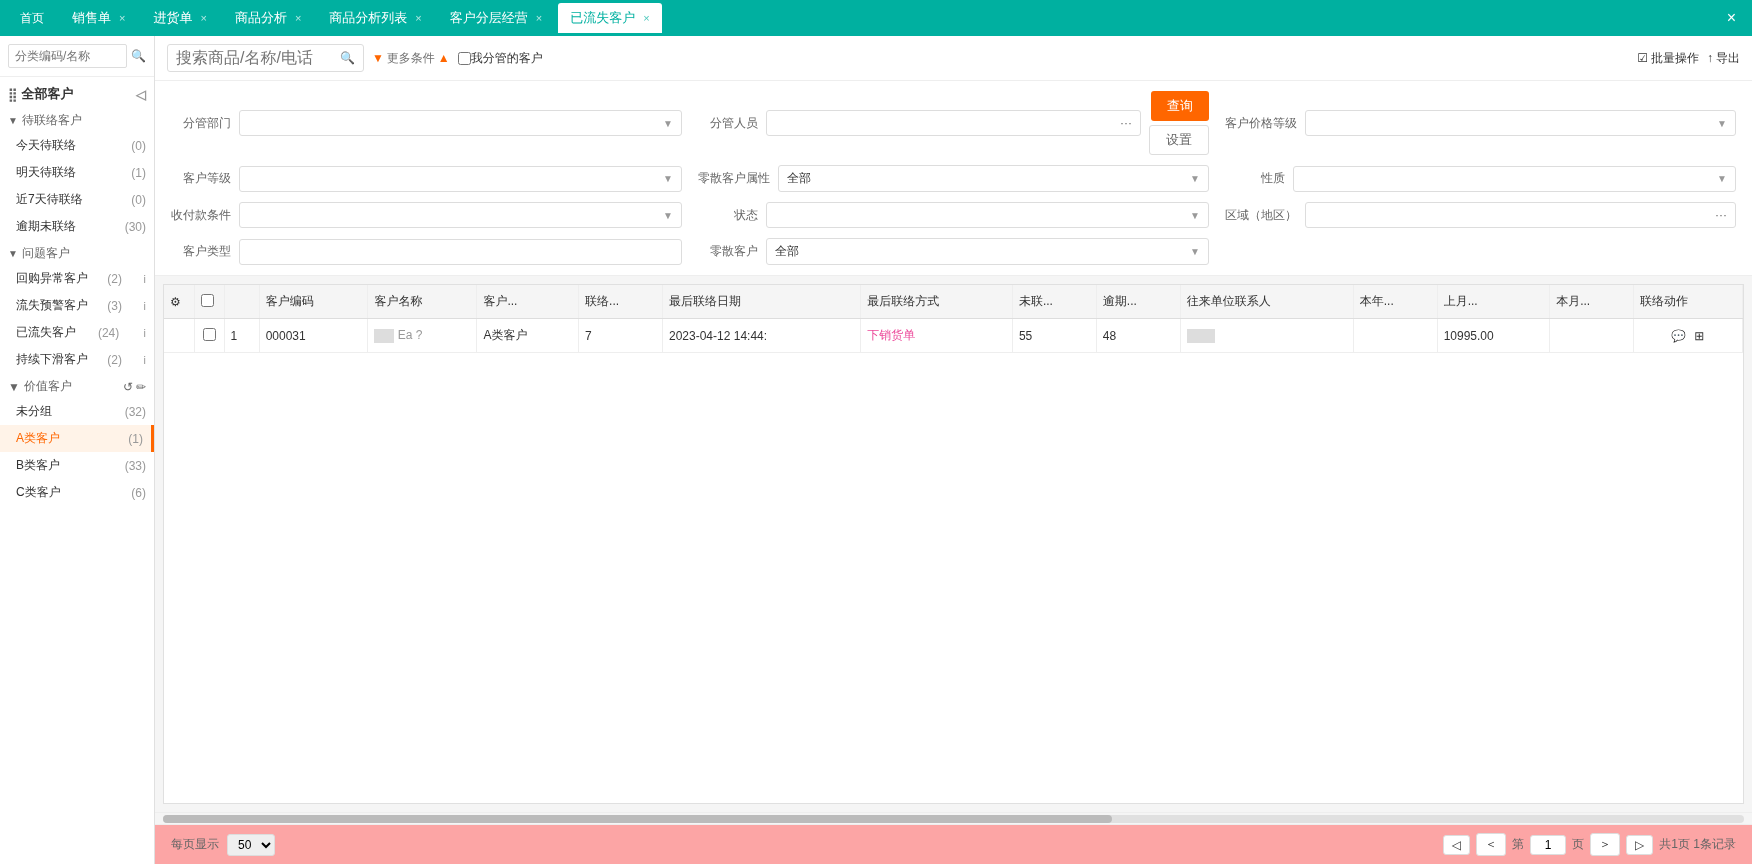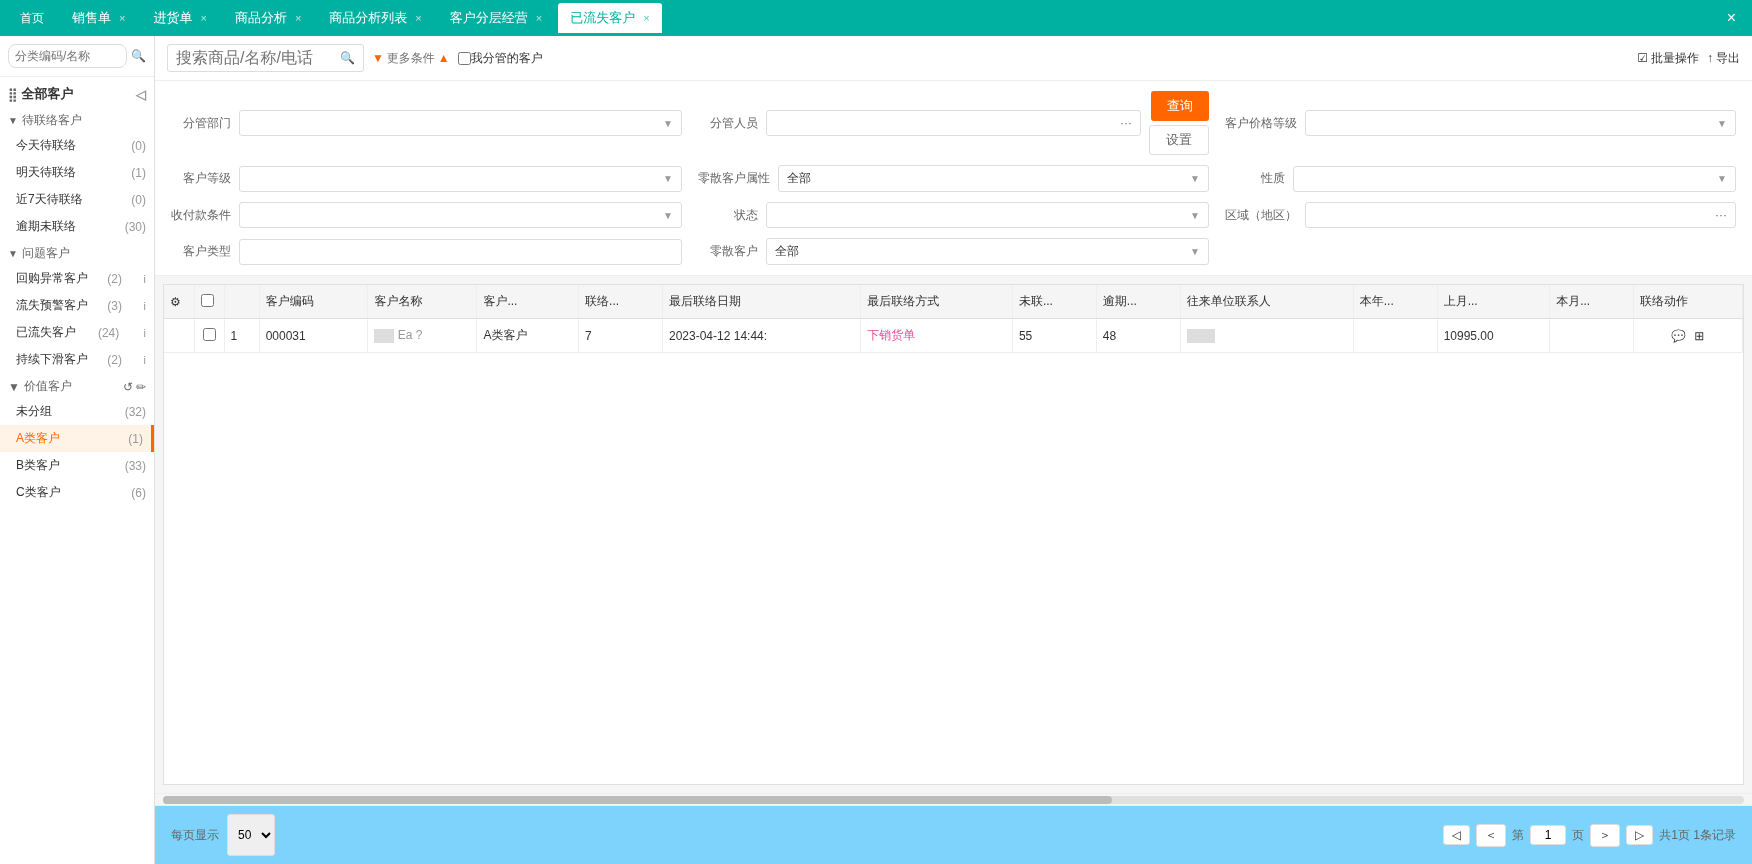--- a/index.html
+++ b/index.html
@@ -12,21 +12,21 @@
     .nav-tab .close-x { font-size: 11px; margin-left: 4px; opacity: 0.7; }
     .top-nav-home { color: #fff; padding: 6px 12px; font-size: 12px; cursor: pointer; }
     .top-nav-close { margin-left: auto; color: #fff; font-size: 16px; cursor: pointer; padding: 4px 8px; }
     
     
     .main-layout { display: flex; height: calc(864px - 36px); }
     
     
     .sidebar { width: 155px; background: #fff; border-right: 1px solid #e0e0e0; display: flex; flex-direction: column; overflow-y: auto; flex-shrink: 0; }
     .sidebar-search { padding: 8px; border-bottom: 1px solid #eee; display: flex; align-items: center; }
-    .sidebar-search input { border: 1px solid #ddd; border-radius: 8px; padding: 4px 6px; font-size: 12px; width: 100%; outline: none; }
+    .sidebar-search input { border: 1px solid #ddd; border-radius: 2px; padding: 4px 6px; font-size: 12px; width: 100%; outline: none; }
     .sidebar-search .search-icon { color: #999; margin-left: 4px; cursor: pointer; }
     .sidebar-section-header { display: flex; align-items: center; padding: 8px 8px 4px 8px; font-weight: bold; font-size: 13px; color: #333; }
     .sidebar-section-header .collapse-icon { margin-left: auto; cursor: pointer; color: #999; }
     .sidebar-group-label { padding: 5px 8px 3px 8px; font-size: 12px; color: #666; display: flex; align-items: center; gap: 4px; }
     .sidebar-group-label .tri { font-size: 10px; }
     .sidebar-item { padding: 5px 8px 5px 16px; font-size: 12px; color: #333; cursor: pointer; display: flex; align-items: center; justify-content: space-between; }
     .sidebar-item.active { background: #fff3e8; color: #ff6600; border-right: 3px solid #ff6600; }
     .sidebar-item .count { color: #999; }
     .sidebar-icon { color: #999; font-size: 11px; margin-left: 2px; }
     .value-group { display: flex; align-items: center; padding: 5px 8px 3px 8px; font-size: 12px; color: #666; gap: 4px; }
@@ -60,23 +60,23 @@
     
     .table-area { flex: 1; overflow: auto; background: #fff; margin: 8px; border: 1px solid #e0e0e0; }
     .data-table { width: 100%; border-collapse: collapse; font-size: 12px; }
     .data-table th { background: #f5f5f5; border-bottom: 1px solid #ddd; border-right: 1px solid #eee; padding: 8px 6px; text-align: left; white-space: nowrap; color: #333; font-weight: normal; position: sticky; top: 0; z-index: 10; }
     .data-table td { border-bottom: 1px solid #eee; border-right: 1px solid #eee; padding: 8px 6px; white-space: nowrap; color: #333; }
     .th-settings { width: 30px; text-align: center; }
     .th-check { width: 30px; text-align: center; }
     .col-link { color: #ec4899; cursor: pointer; }
     
     
-    .pagination { background: #7dd3fc; padding: 8px 16px; border-top: 1px solid #eee; display: flex; align-items: center; gap: 8px; font-size: 12px; }
+    .pagination { background: #fca5a5; padding: 8px 16px; border-top: 1px solid #eee; display: flex; align-items: center; gap: 8px; font-size: 12px; }
     .page-size-label { color: #666; }
-    .page-size-select { border: 1px solid #ddd; border-radius: 3px; padding: 12px 6px; font-size: 12px; }
+    .page-size-select { border: 1px solid #ddd; border-radius: 3px; padding: 2px 6px; font-size: 12px; }
     .page-info { margin-left: auto; display: flex; align-items: center; gap: 6px; color: #666; }
     .page-btn { border: 1px solid #ddd; border-radius: 3px; padding: 2px 8px; cursor: pointer; background: #fff; color: #333; font-size: 12px; }
     .page-input { border: 1px solid #ddd; border-radius: 3px; padding: 2px 6px; width: 36px; text-align: center; font-size: 12px; }
     
     .scrollbar-wrap { height: 12px; background: #f5f5f5; border-top: 1px solid #eee; display: flex; align-items: center; padding: 0 8px; }
     .scrollbar-track { flex: 1; height: 8px; background: #e0e0e0; border-radius: 4px; position: relative; }
     .scrollbar-thumb { position: absolute; left: 0; width: 60%; height: 8px; background: #bbb; border-radius: 4px; cursor: pointer; }
   </style>
 </head>
 <body>

